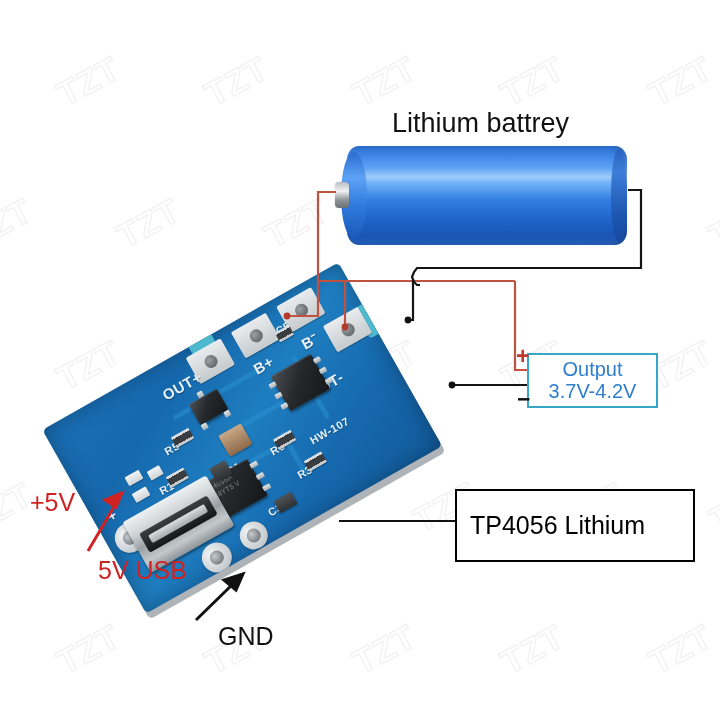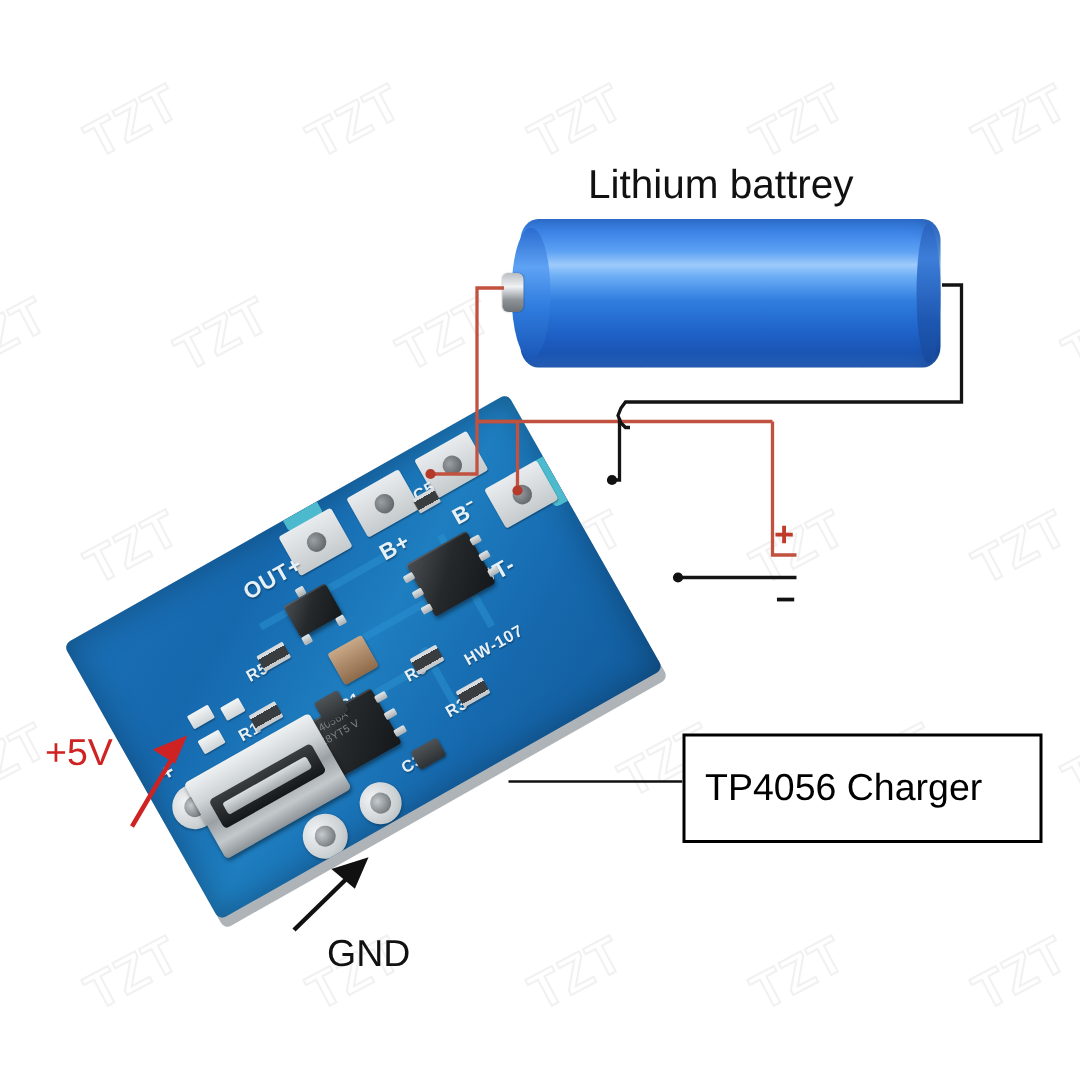--- a/index.html
+++ b/index.html
@@ -273,22 +273,27 @@
     </g>
 
     <g stroke="#111" stroke-width="3" fill="#111">
       <line x1="196" y1="620" x2="236" y2="581"></line>
       <polygon points="243,574 224,580 236,590"></polygon>
     </g>
   </svg>
 
   <div class="lbl" id="battery-title">Lithium battrey</div>
   <div class="lbl" id="lbl-plus5v">+5V</div>
+  <div class="lbl" id="lbl-usb">5V USB</div>
   <div class="lbl" id="lbl-gnd">GND</div>
 
   <div id="out-plus">+</div>
   <div id="out-minus">−</div>
+  <div id="output-box">
+    <div>Output</div>
+    <div>3.7V-4.2V</div>
+  </div>
 
   <div id="tp-box">
-    <div>TP4056 Charger</div>
+    <div>TP4056 Lithium</div>
   </div>
 
 </div>
 
 </body></html>

